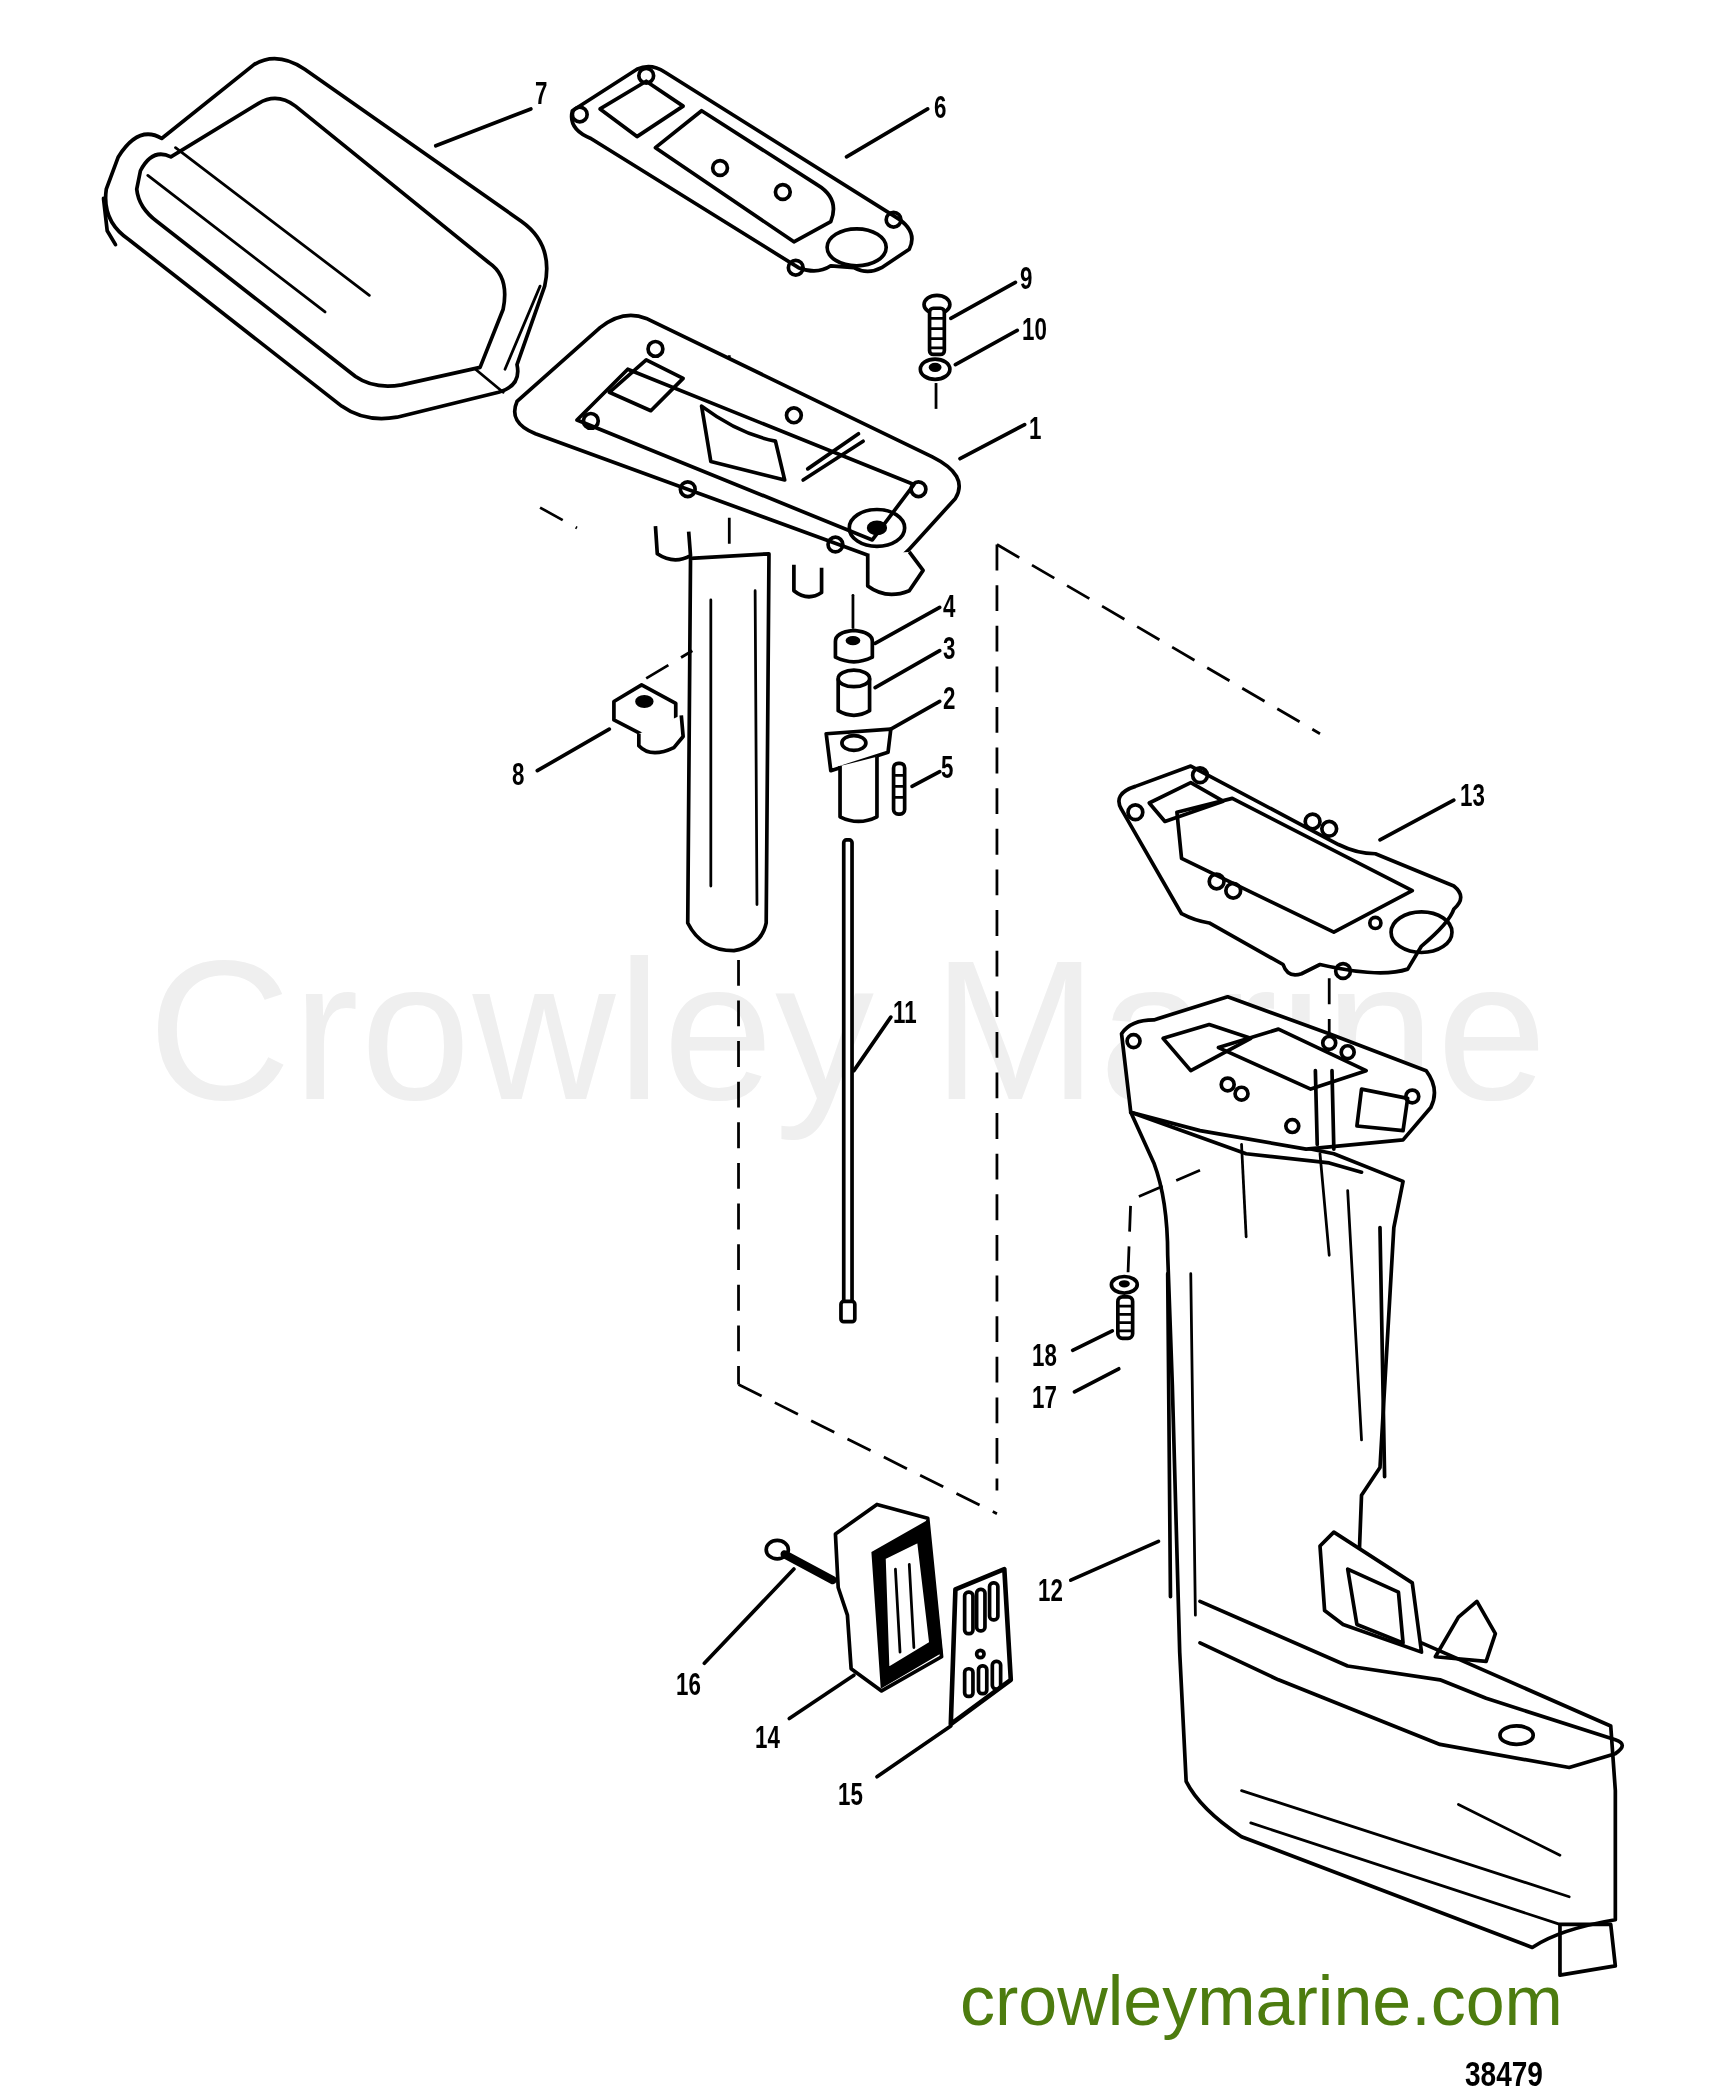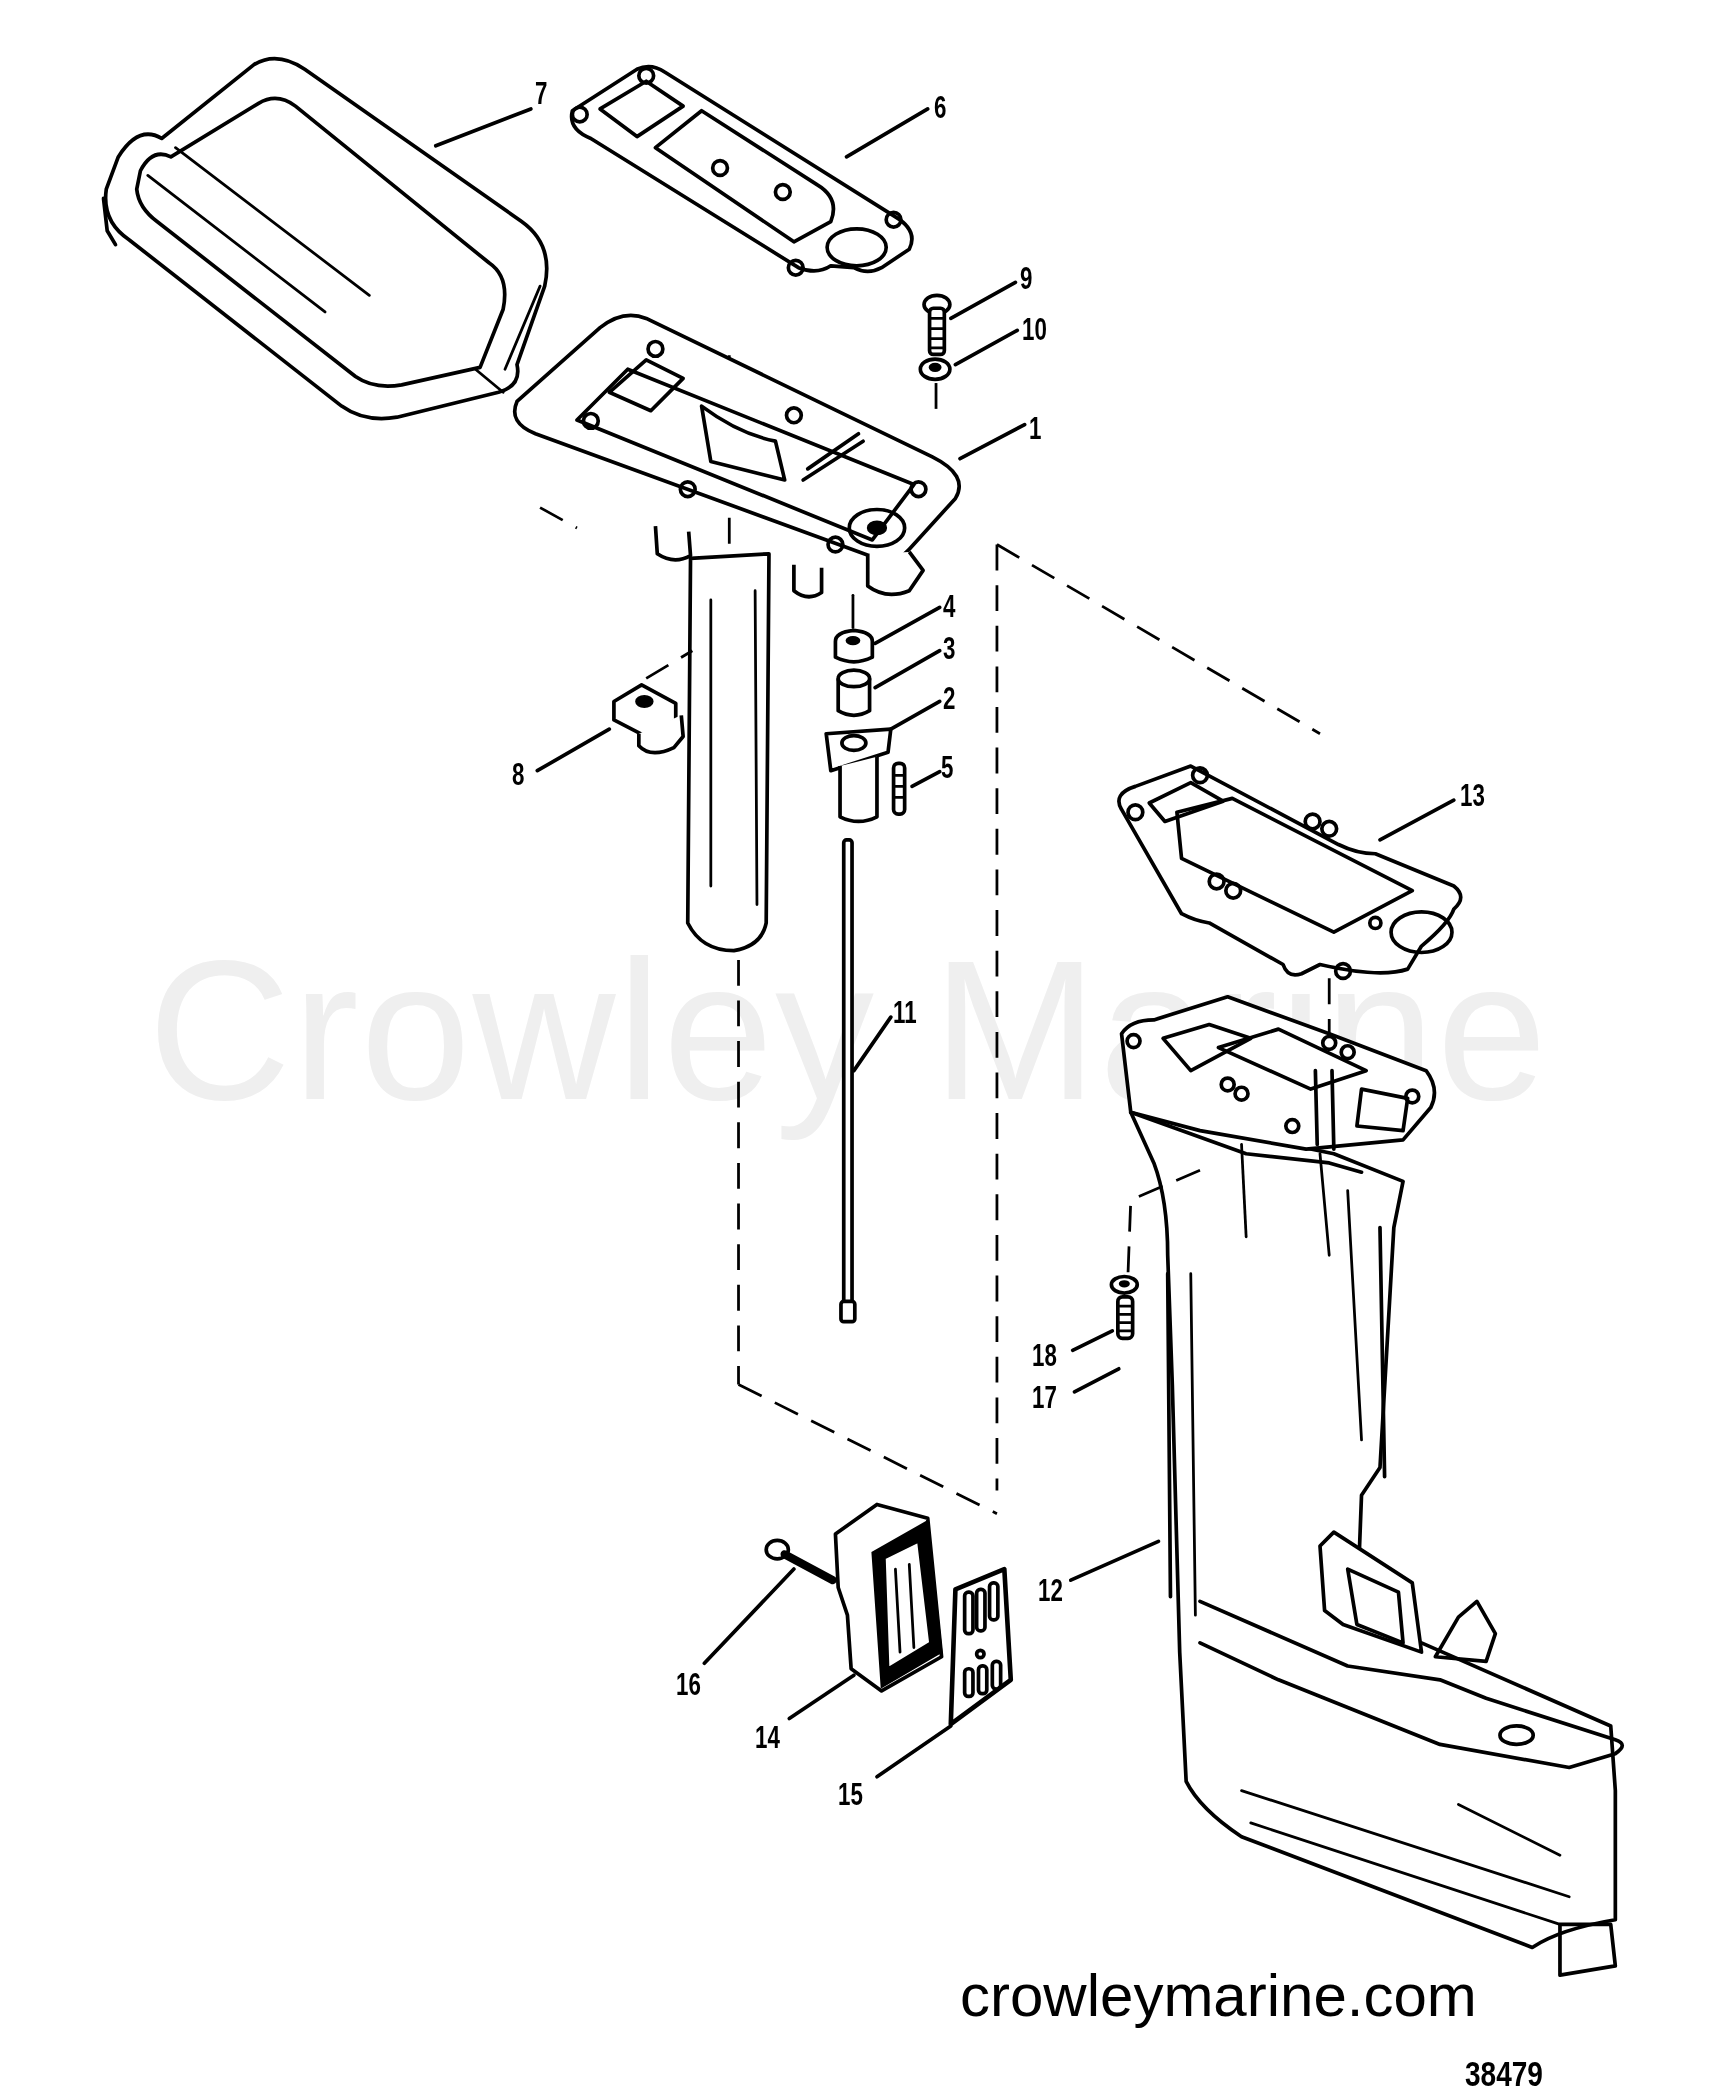--- a/index.html
+++ b/index.html
@@ -1,19 +1,19 @@
 <!DOCTYPE html>
 <html style="font-size:14.8px"><head>
 <meta charset="utf-8">
 <style>
   html, body { margin: 0; padding: 0; background: #ffffff; }
   body { width: 1729px; height: 2097px; position: relative; overflow: hidden; font-family: "Liberation Sans", sans-serif; }
   #diagram { position: absolute; left: 0; top: 0; width: 1729px; height: 2097px; }
   .watermark { position: absolute; left: 148px; top: 932px; font-family: "Liberation Sans", sans-serif; font-size: 198px; color: #efefef; letter-spacing: 1.8px; white-space: nowrap; line-height: 1; z-index: 0; }
-  .footer-url { position: absolute; left: 960px; top: 1966px; font-family: "Liberation Sans", sans-serif; font-size: 60px; color: #000000; white-space: nowrap; line-height: 1; z-index: 3; }
+  .footer-url { position: absolute; left: 960px; top: 1966px; font-family: "Liberation Sans", sans-serif; font-size: 70px; color: #4d7c0f; white-space: nowrap; line-height: 1; z-index: 3; }
   .diagram-number { position: absolute; left: 1465px; top: 2056px; font-family: "Liberation Sans", sans-serif; font-weight: bold; font-size: 35px; color: #000; transform: scaleX(0.8); transform-origin: left top; line-height: 1; z-index: 3; }
   .callout { position: absolute; font-family: "Liberation Sans", sans-serif; font-weight: bold; font-size: 31px; color: #000; line-height: 1; transform: scaleX(0.72); transform-origin: left top; z-index: 3; }
   svg .ln { stroke: #000; stroke-width: 4; fill: none; stroke-linecap: round; stroke-linejoin: round; }
   svg .thin { stroke: #000; stroke-width: 3; fill: none; stroke-linecap: round; stroke-linejoin: round; }
   svg .fillw { fill: #fff; stroke: #000; stroke-width: 4; stroke-linejoin: round; }
   svg .fillb { fill: #000; stroke: #000; stroke-width: 2; }
   svg .dash { stroke: #000; stroke-width: 3; fill: none; stroke-dasharray: 28 16; }
   svg .leader { stroke: #000; stroke-width: 4; fill: none; stroke-linecap: round; }
 </style>
 </head>

